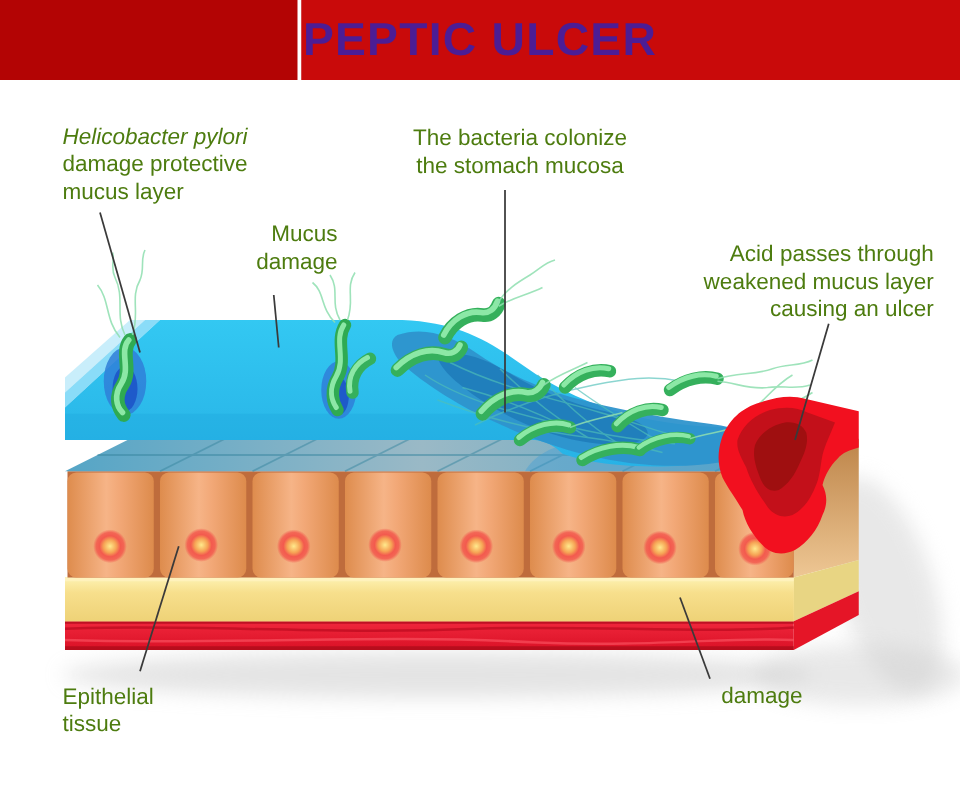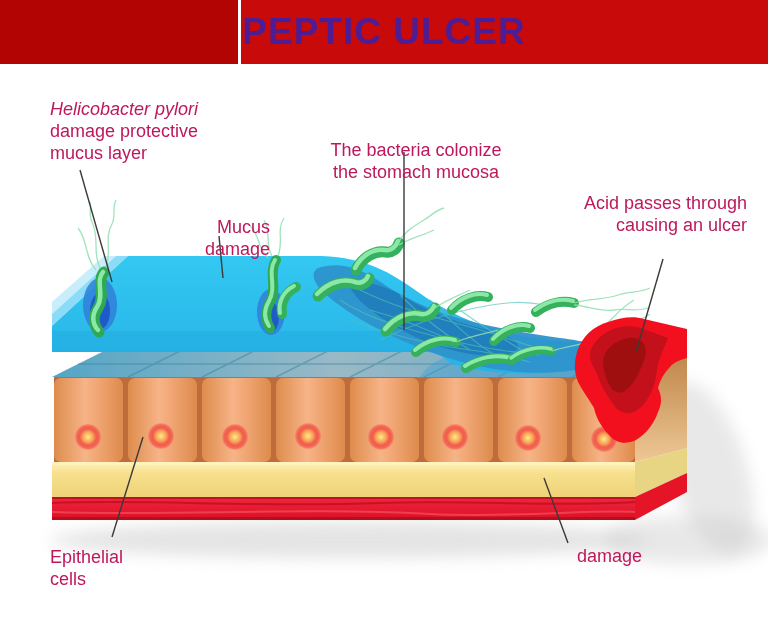--- a/index.html
+++ b/index.html
@@ -1,22 +1,22 @@
 <!DOCTYPE html>
 <html><head>
 <meta charset="utf-8">
 <style>
   html,body{margin:0;padding:0;}
   body{width:768px;height:635px;position:relative;background:#ffffff;overflow:hidden;
        font-family:"Liberation Sans", sans-serif;}
   .banner-title{position:absolute;left:0;top:11px;width:768px;text-align:center;
        color:#4c1d95;font-size:37px;font-weight:700;letter-spacing:1px;}
-  .lbl{position:absolute;color:#be185d;font-size:18px;line-height:1.22;font-weight:400;}
+  .lbl{position:absolute;color:#4d7c0f;font-size:18px;line-height:1.22;font-weight:400;}
   .lbl .it{font-style:italic;}
-  .al-c{text-align:center;margin-top:40px;} .al-r{text-align:right;} .al-l{text-align:left;}
+  .al-c{text-align:center;} .al-r{text-align:right;} .al-l{text-align:left;}
   svg{position:absolute;left:0;top:0;}
 </style>
 </head>
 <body>
 
 <svg width="768" height="635" viewBox="0 0 768 635">
   <defs>
     <linearGradient id="cellGrad" x1="0" y1="0" x2="1" y2="0">
       <stop offset="0" stop-color="#de8c4d"></stop>
         <stop offset="0.45" stop-color="#f6b487"></stop>
@@ -266,28 +266,29 @@
   <div>mucus layer</div>
 </div>
 
 <div class="lbl al-c" style="left:300px;top:100px;width:232px;">
   <div>The bacteria colonize</div>
   <div>the stomach mucosa</div>
 </div>
 
 <div class="lbl al-r" style="left:495px;top:181px;width:252px;margin-top:12px;">
   <div>Acid passes through</div>
+  <div>weakened mucus layer</div>
   <div>causing an ulcer</div>
 </div>
 
 <div class="lbl al-c" style="left:175px;top:177px;width:95px;text-align:right;">
   <div>Mucus</div>
   <div>damage</div>
 </div>
 
 <div class="lbl al-l" style="left:50px;top:547px;width:130px;">
   <div>Epithelial</div>
-  <div>cells</div>
+  <div>tissue</div>
 </div>
 
 <div class="lbl al-r" style="left:518px;top:546px;width:124px;">
   <div>damage</div>
 </div>
 
 </body></html>

